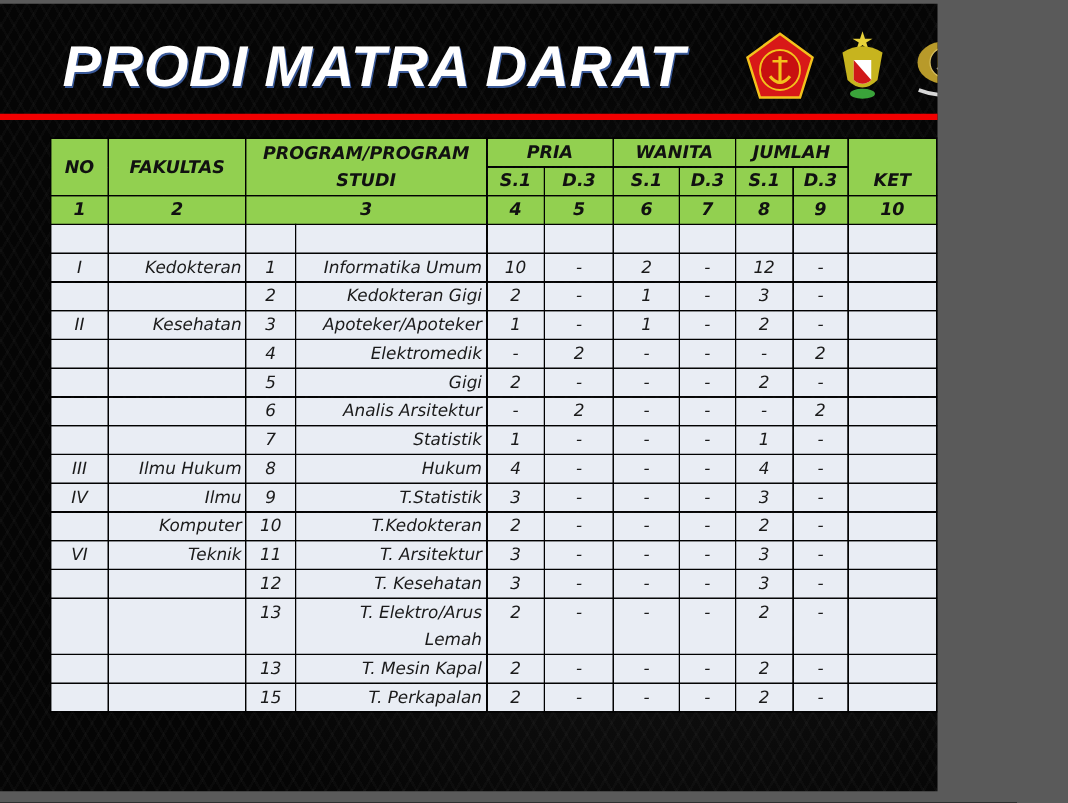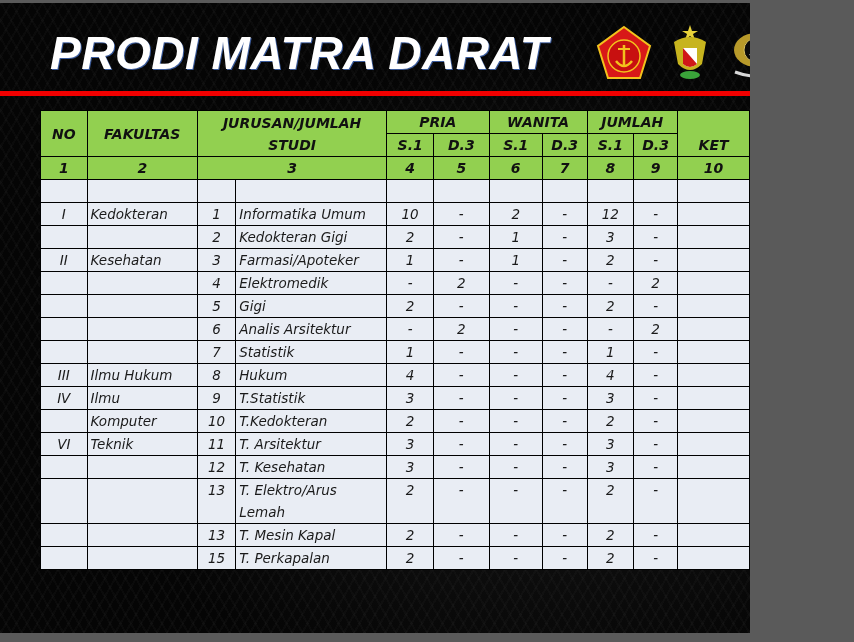--- a/index.html
+++ b/index.html
@@ -12,21 +12,21 @@
       #050505; font-style: italic; }
   .title { position:absolute; left:50px; top:22px; margin:0; color:#fff; font-family:"Liberation Sans", sans-serif; font-weight:bold; font-size:46px; letter-spacing:0.5px; line-height:56px; text-shadow:1px 1px 0 #3a5a9a; }
   .redline { position:absolute; left:0; top:88px; width:842px; height:5px; background:#f20000; }
   .logos { position:absolute; left:595px; top:20px; height:60px; display:flex; align-items:center; gap:8px; }
   .logo { width:58px; height:58px; display:flex; align-items:center; justify-content:center; }
   table.prodi { position:absolute; left:40px; top:107px; border-collapse:collapse; table-layout:fixed; font-family:"DejaVu Sans", sans-serif; font-size:13.5px; color:#1a1a1a; }
   table.prodi td, table.prodi th { border:1px solid #000; padding:0 3px; height:22px; line-height:22px; white-space:nowrap; overflow:hidden; }
   table.prodi th { background:#92d050; font-weight:bold; color:#111; text-align:center; font-size:14px; }
   table.prodi td { background:#e9edf4; }
   .c { text-align:center; }
-  .l { text-align:left; }
+  .l { text-align:right; }
   .tall td { height:45px; vertical-align:top; }
   .wrap { white-space:normal !important; line-height:22px !important; }
   .pagebadge { position:absolute; left:781px; top:574px; width:50px; height:50px; background:#ffff00; display:flex; align-items:center; justify-content:center; }
   .pagecircle { width:38px; height:38px; border-radius:50%; background:radial-gradient(circle at 40% 35%, #3cc23c, #0a6a0a 70%, #044004); display:flex; align-items:center; justify-content:center; color:#ffff33; font-weight:bold; font-size:19px; font-family:"DejaVu Sans", sans-serif; box-shadow:inset 0 0 0 1px #0c4a0c; }
 </style>
 </head>
 <body>
 
 <div class="slide">
   <h1 class="title">PRODI MATRA DARAT</h1>
@@ -85,21 +85,21 @@
         <col style="width:48px">
       <col style="width:51px">
         <col style="width:47px">
         <col style="width:84px">
     </colgroup>
     <thead>
       <tr>
         <th rowspan="2">NO</th>
         <th rowspan="2">FAKULTAS</th>
         <th colspan="2" rowspan="2" style="line-height:22px;">
-          <span>JURUSAN/JUMLAH</span><br>
+          <span>PROGRAM/PROGRAM</span><br>
           <span>STUDI</span>
         </th>
         <th colspan="2">PRIA</th>
         <th colspan="2">WANITA</th>
         <th colspan="2">JUMLAH</th>
         <th rowspan="2" style="vertical-align:bottom;">KET</th>
       </tr>
       <tr>
         <th>S.1</th>
         <th>D.3</th>
@@ -158,21 +158,21 @@
           <td class="c">1</td>
           <td class="c">-</td>
           <td class="c">3</td>
           <td class="c">-</td>
           <td class="c"></td>
         </tr>
         <tr>
           <td class="c">II</td>
           <td class="l">Kesehatan</td>
           <td class="c">3</td>
-          <td class="l">Farmasi/Apoteker</td>
+          <td class="l">Apoteker/Apoteker</td>
           <td class="c">1</td>
           <td class="c">-</td>
           <td class="c">1</td>
           <td class="c">-</td>
           <td class="c">2</td>
           <td class="c">-</td>
           <td class="c"></td>
         </tr>
         <tr>
           <td class="c"></td>

